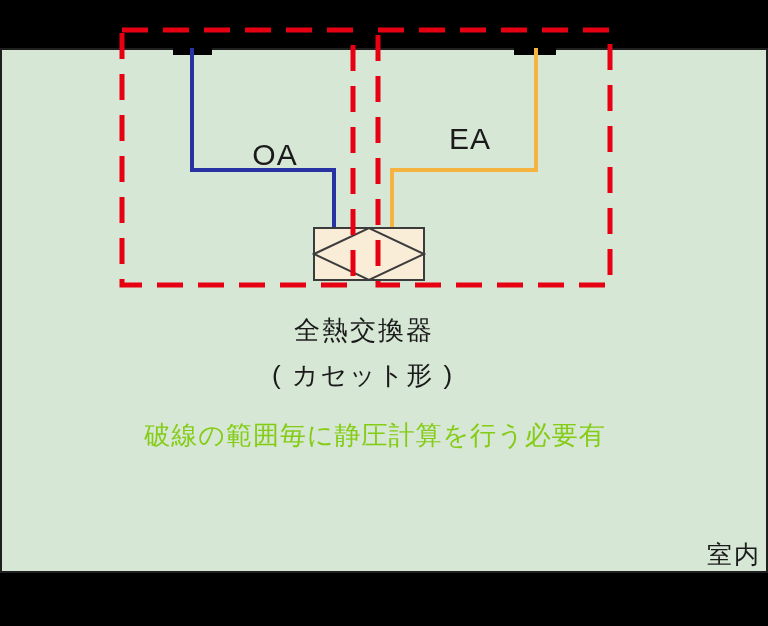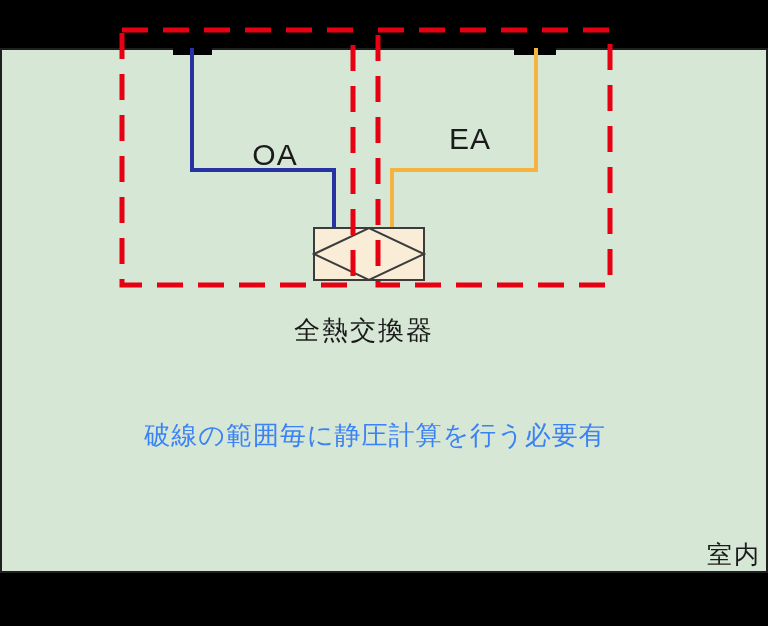--- a/index.html
+++ b/index.html
@@ -15,21 +15,21 @@
   .room{
     position:absolute;left:0;top:48px;width:768px;height:525px;
     background:#d6e7d5;border:2px solid #1f1f1f;box-sizing:border-box;
   }
   svg.overlay{position:absolute;left:0;top:0;width:768px;height:626px;}
   .lbl{position:absolute;white-space:nowrap;line-height:1;color:#1a1a1a;}
   .lbl.center{transform:translateX(-50%);}
   .lbl.right{transform:translateX(-100%);}
   .duct-lbl{font-size:30px;letter-spacing:1px;}
   .jp{font-size:26px;letter-spacing:2px;text-align:right;}
-  .note{font-size:26px;letter-spacing:1px;color:#3b82f6;}
+  .note{font-size:26px;letter-spacing:1px;color:#84cc16;}
   .room-lbl{font-size:25px;letter-spacing:2px;}
 </style>
 </head>
 <body>
 
 <div class="stage">
 
   <div class="slab top"></div>
   <div class="room"></div>
   <div class="slab bottom"></div>
@@ -51,18 +51,19 @@
 
     <rect x="378" y="30" width="232" height="255" fill="none" stroke-width="5" stroke-dasharray="26 15" stroke="#e60012"></rect>
   </svg>
 
   <div class="lbl center duct-lbl" style="left:275px;top:140px;">OA</div>
 
   <div class="lbl center duct-lbl" style="left:470px;top:124px;">EA</div>
 
   <div class="lbl center jp" style="left:364px;top:317px;">全熱交換器</div>
 
+  <div class="lbl center jp" style="left:363px;top:362px;">( カセット形 )</div>
 
   <div class="lbl center note" style="left:375px;top:422px;">破線の範囲毎に静圧計算を行う必要有</div>
 
   <div class="lbl right room-lbl" style="left:761px;top:542px;">室内</div>
 
 </div>
 
 </body></html>

